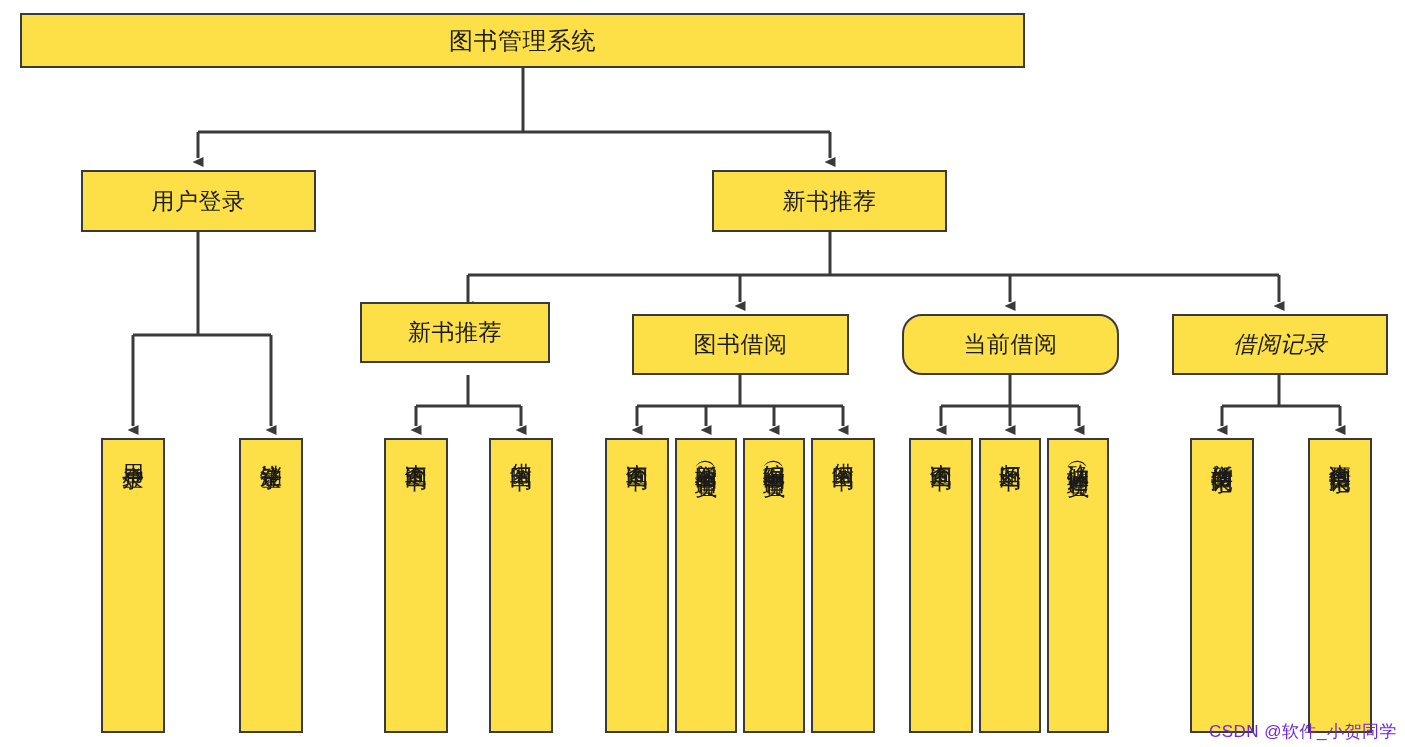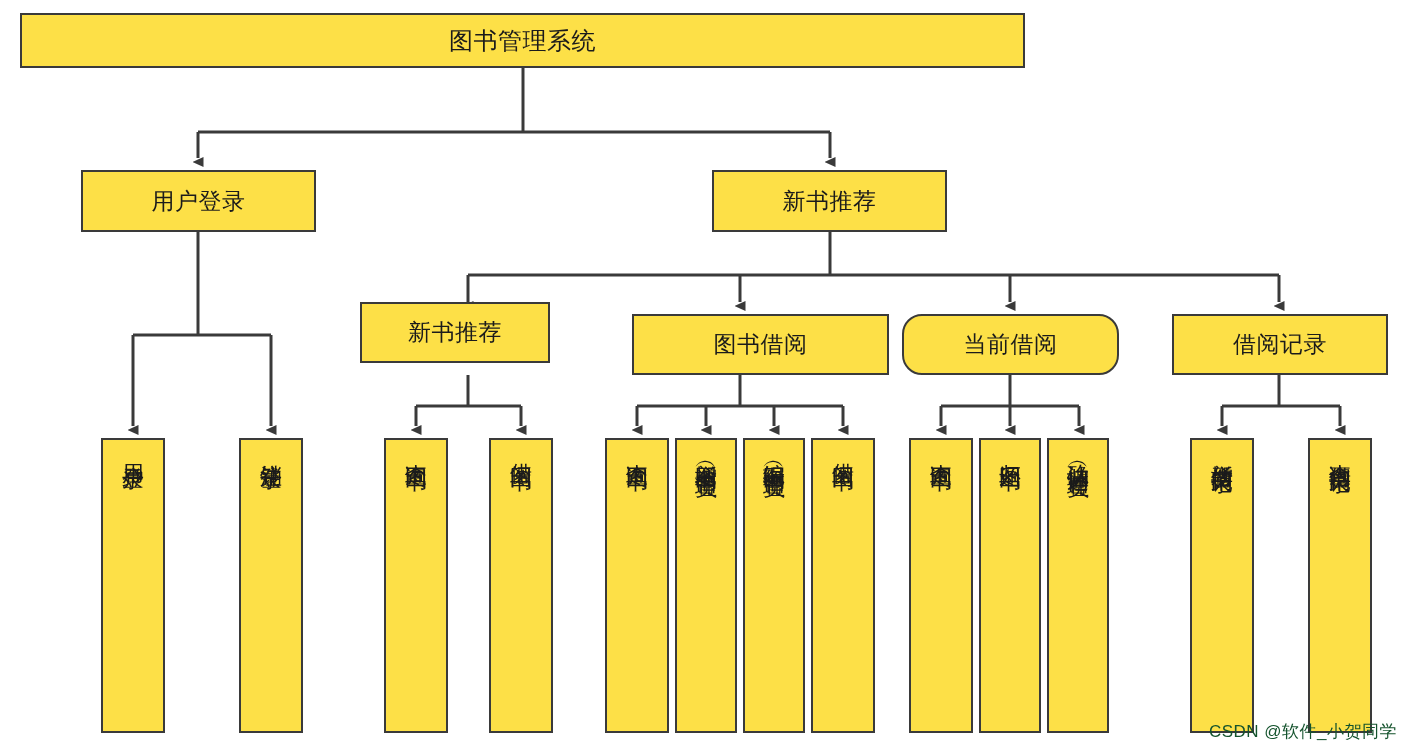--- a/index.html
+++ b/index.html
@@ -56,21 +56,21 @@
     letter-spacing: 2px;
     line-height: 1;
     white-space: nowrap;
     max-height: 280px;
   }
   .watermark {
     position: absolute;
     right: 8px;
     bottom: 4px;
     font-size: 17px;
-    color: #14532d;
+    color: #6d28d9;
     letter-spacing: 0.5px;
     z-index: 5;
     white-space: nowrap;
   }
 </style>
 </head>
 <body>
 
 <div id="canvas">
 
@@ -131,27 +131,27 @@
   <div class="node horiz" style="left:81px; top:170px; width:235px; height:62px;">
     <span class="node-label">用户登录</span>
   </div>
   <div class="node horiz" style="left:712px; top:170px; width:235px; height:62px;">
     <span class="node-label">新书推荐</span>
   </div>
 
   <div class="node horiz" style="left:360px; top:302px; width:190px; height:61px;">
     <span class="node-label">新书推荐</span>
   </div>
-  <div class="node horiz" style="left:632px; top:314px; width:257px; height:61px;">
+  <div class="node horiz" style="left:632px; top:314px; width:217px; height:61px;">
     <span class="node-label">图书借阅</span>
   </div>
   <div class="node horiz" style="left:902px; top:314px; width:217px; height:61px;border-radius:20px;">
     <span class="node-label">当前借阅</span>
   </div>
-  <div class="node horiz" style="left:1172px; top:314px; width:216px; height:61px;">
+  <div class="node horiz" style="left:1172px; top:314px; width:216px; height:61px;font-style:italic;">
     <span class="node-label">借阅记录</span>
   </div>
 
   <div class="node leaf" style="left:101px; top:438px; width:64px; height:295px;">
     <span class="node-label">用户登录</span>
   </div>
   <div class="node leaf" style="left:239px; top:438px; width:64px; height:295px;">
     <span class="node-label">注销登录</span>
   </div>
 

